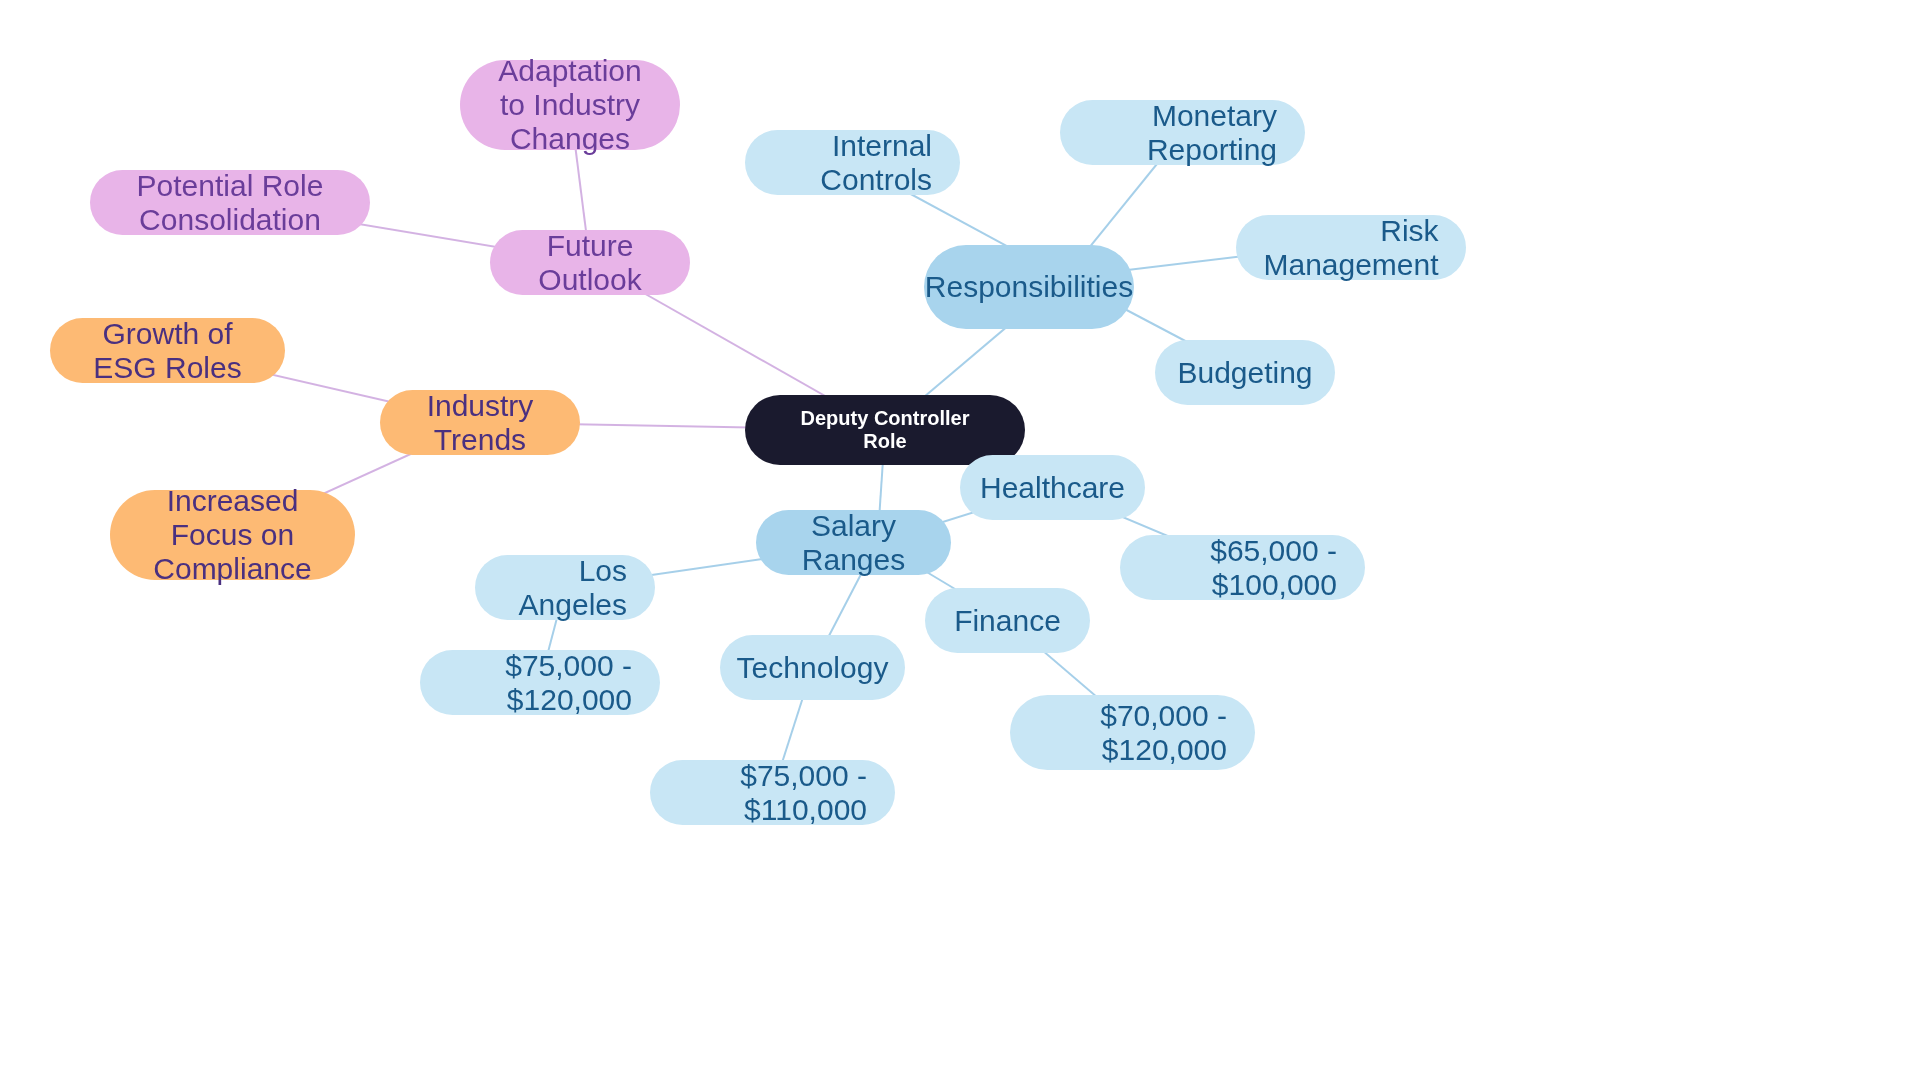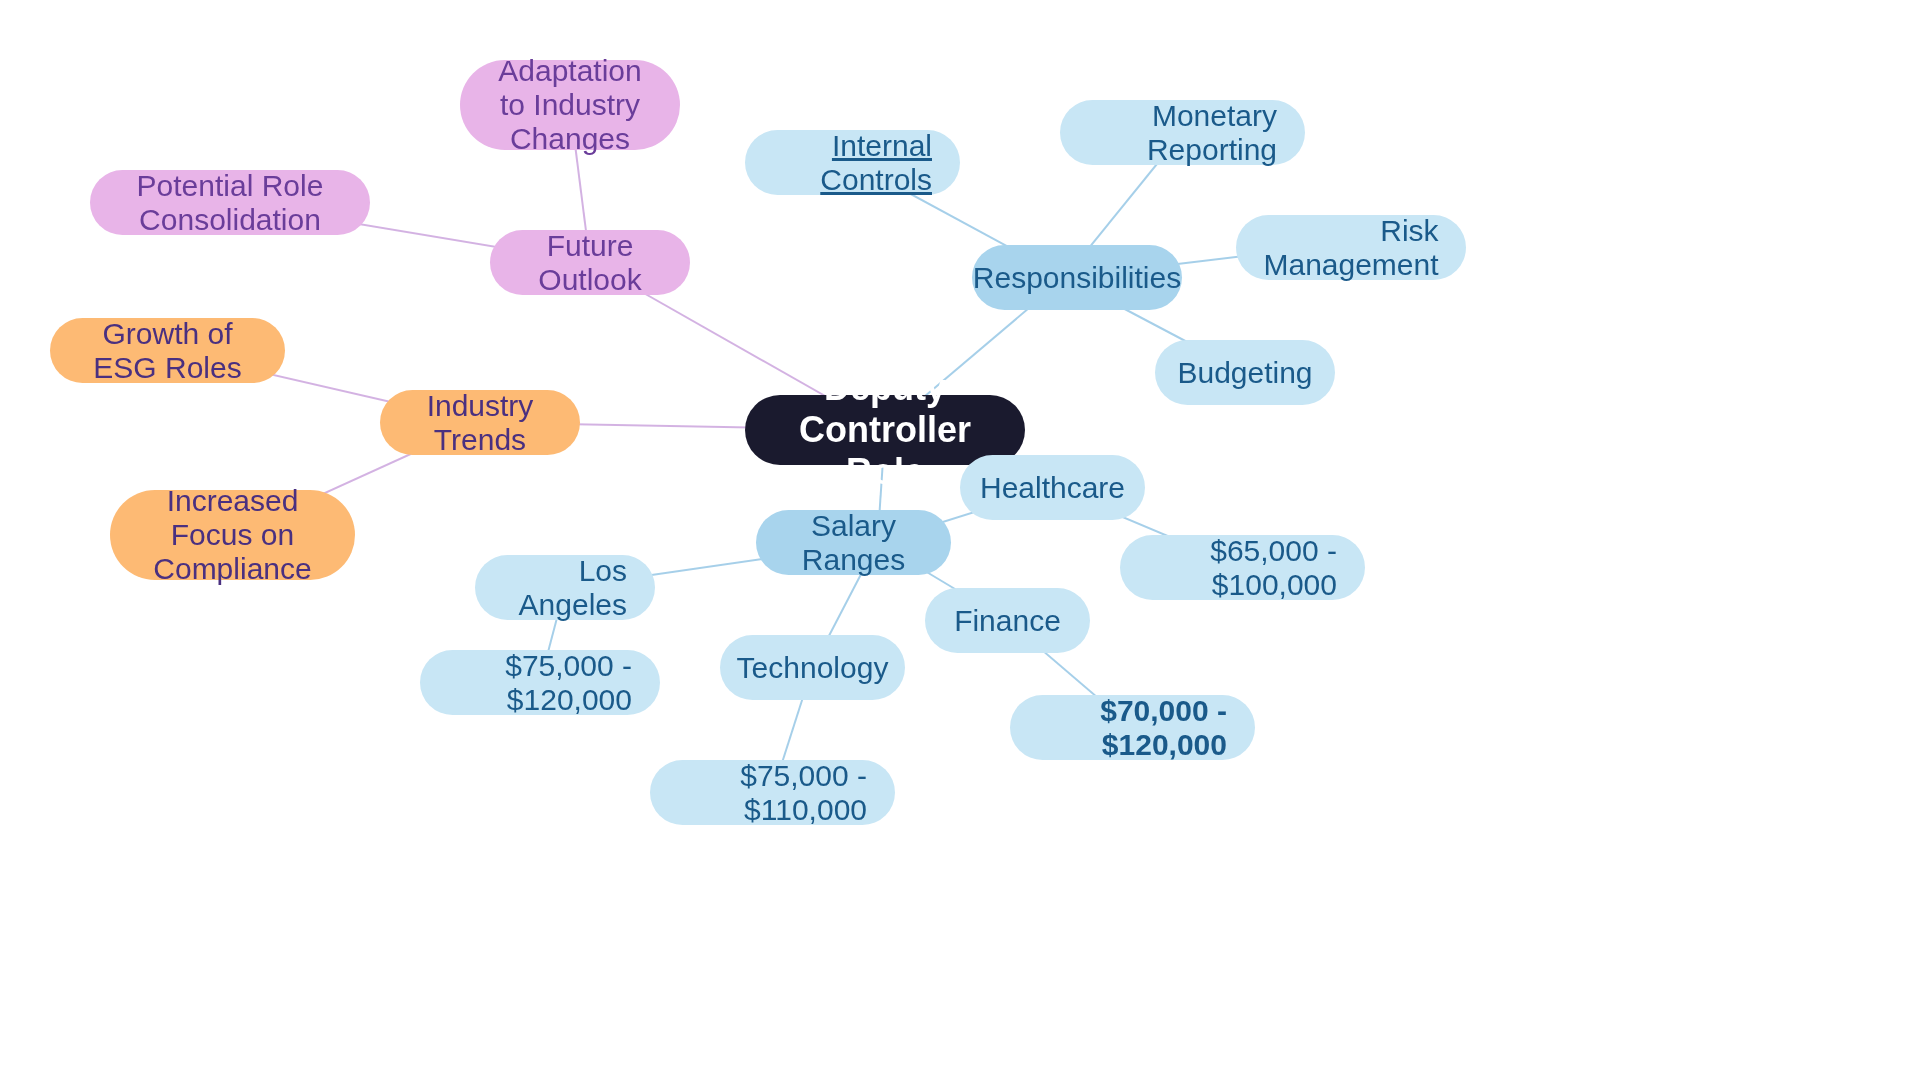--- a/index.html
+++ b/index.html
@@ -26,21 +26,21 @@
       justify-content: center;
       text-align: center;
       font-size: 30px;
       font-weight: 500;
       padding: 14px 28px;
       cursor: default;
     }
     .node-center {
       background: #1a1a2e;
       color: #ffffff;
-      font-size: 36px;
+      font-size: 20px;
       font-weight: 600;
       border-radius: 50px;
       padding: 20px 50px;
     }
     .node-purple-light {
       background: #e8b4e8;
       color: #6a3d9a;
       border: none;
     }
     .node-purple-med {
@@ -93,23 +93,23 @@
 <div class="node node-purple-light" style="left: 460px; top: 60px; width: 220px; height: 90px;">Adaptation to Industry Changes</div>
 
 <div class="node node-purple-light" style="left: 90px; top: 170px; width: 280px; height: 65px;">Potential Role Consolidation</div>
 
 <div class="node node-purple-med" style="left: 380px; top: 390px; width: 200px; height: 65px;">Industry Trends</div>
 
 <div class="node node-purple-med" style="left: 50px; top: 318px; width: 235px; height: 65px;">Growth of ESG Roles</div>
 
 <div class="node node-purple-med" style="left: 110px; top: 490px; width: 245px; height: 90px;">Increased Focus on Compliance</div>
 
-<div class="node node-blue-med" style="left: 972px; top: 245px; width: 210px; height: 65px;">Responsibilities</div>
+<div class="node node-blue-med" style="left: 924px; top: 245px; width: 210px; height: 84px;">Responsibilities</div>
 
-<div class="node node-blue-light" style="left: 745px; top: 130px; width: 215px; height: 65px; text-decoration: underline;">Internal Controls</div>
+<div class="node node-blue-light" style="left: 745px; top: 130px; width: 215px; height: 65px;">Internal Controls</div>
 
 <div class="node node-blue-light" style="left: 1060px; top: 100px; width: 245px; height: 65px;">Monetary Reporting</div>
 
 <div class="node node-blue-light" style="left: 1236px; top: 215px; width: 230px; height: 65px;">Risk Management</div>
 
 <div class="node node-blue-light" style="left: 1155px; top: 340px; width: 180px; height: 65px;">Budgeting</div>
 
 <div class="node node-blue-med" style="left: 756px; top: 510px; width: 195px; height: 65px;">Salary Ranges</div>
 
 <div class="node node-blue-light" style="left: 475px; top: 555px; width: 180px; height: 65px;">Los Angeles</div>
@@ -119,13 +119,13 @@
 <div class="node node-blue-light" style="left: 720px; top: 635px; width: 185px; height: 65px;">Technology</div>
 
 <div class="node node-blue-light" style="left: 650px; top: 760px; width: 245px; height: 65px;">$75,000 - $110,000</div>
 
 <div class="node node-blue-light" style="left: 960px; top: 455px; width: 185px; height: 65px;">Healthcare</div>
 
 <div class="node node-blue-light" style="left: 1120px; top: 535px; width: 245px; height: 65px;">$65,000 - $100,000</div>
 
 <div class="node node-blue-light" style="left: 925px; top: 588px; width: 165px; height: 65px;">Finance</div>
 
-<div class="node node-blue-light" style="left: 1010px; top: 695px; width: 245px; height: 65px; font-weight: bold;">$70,000 - $120,000</div>
+<div class="node node-blue-light" style="left: 1010px; top: 695px; width: 245px; height: 75px;">$70,000 - $120,000</div>
 
 </body></html>

